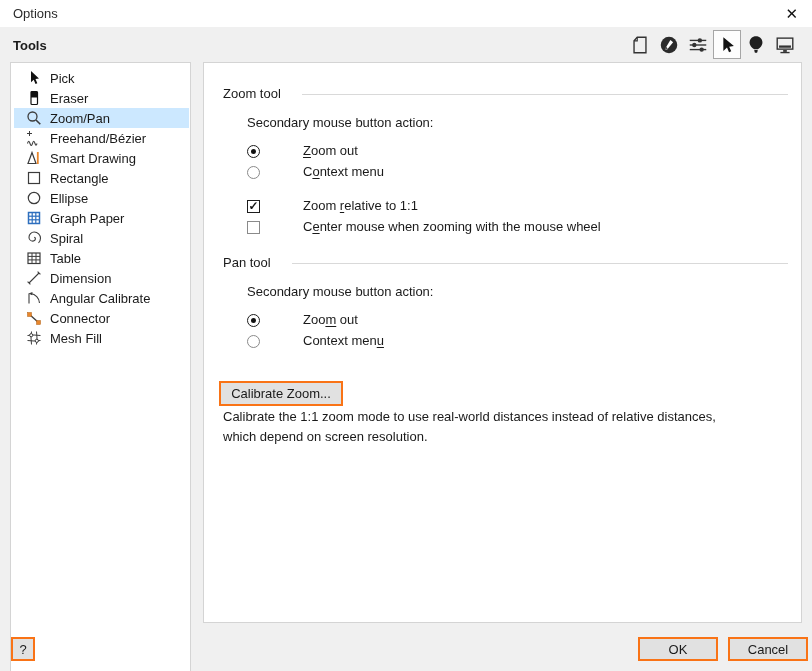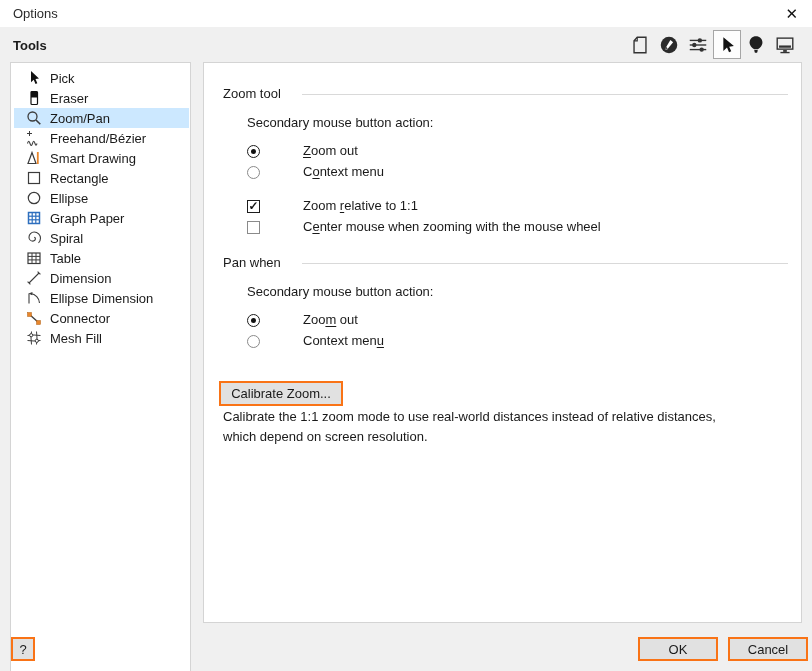--- a/index.html
+++ b/index.html
@@ -287,21 +287,21 @@
   </div>
 
   <div class="list-item">
     <span class="licon">
       <svg width="16" height="16" viewBox="0 0 16 16">
           <path d="M3 3.5 L3 13.5" stroke="#3c3c3c" stroke-width="1.1" fill="none"></path>
           <path d="M4.5 3.5 A 10 10 0 0 1 13.5 13" stroke="#3c3c3c" stroke-width="1.1" fill="none"></path>
           <path d="M6.5 2 L2.5 3.5 L6.2 5.2 Z" fill="#3c3c3c"></path>
         </svg>
     </span>
-    <span>Ellipse Dimension</span>
+    <span>Angular Calibrate</span>
   </div>
 
   <div class="list-item">
     <span class="licon">
       <svg width="16" height="16" viewBox="0 0 16 16">
           <line x1="3.5" y1="4.5" x2="12.5" y2="12.5" stroke="#3c3c3c" stroke-width="1.3"></line>
           <rect x="1.5" y="2.5" width="4" height="4" fill="#e8862c" stroke="#b05f12" stroke-width="0.5"></rect>
           <rect x="10.5" y="10.5" width="4" height="4" fill="#e8862c" stroke="#b05f12" stroke-width="0.5"></rect>
         </svg>
     </span>
@@ -353,21 +353,21 @@
     <span class="check on"></span>
     <span><span>Zoom </span><u>r</u><span>elative to 1:1</span></span>
   </label>
 
   <label class="row" style="top:154px">
     <span class="check"></span>
     <span><span>C</span><u>e</u><span>nter mouse when zooming with the mouse wheel</span></span>
   </label>
 
   <div class="group-title" style="top:192px">
-    <span>Pan when</span>
+    <span>Pan tool</span>
     <span class="line"></span>
   </div>
 
   <div class="static-lbl" style="top:221px">
     <span>Secondary mouse button action:</span>
   </div>
 
   <label class="row" style="top:247px">
     <span class="radio on"></span>
     <span><span>Zoo</span><u>m</u><span> out</span></span>

